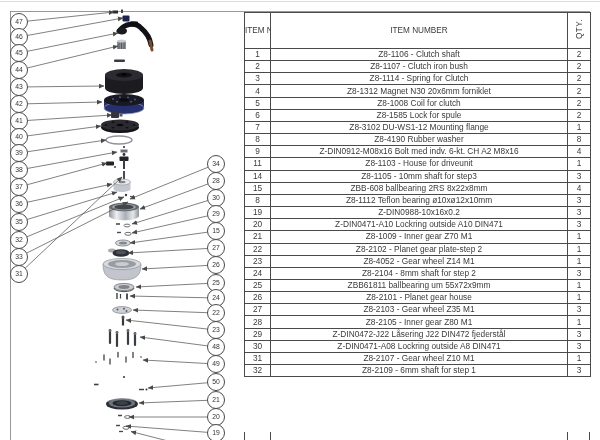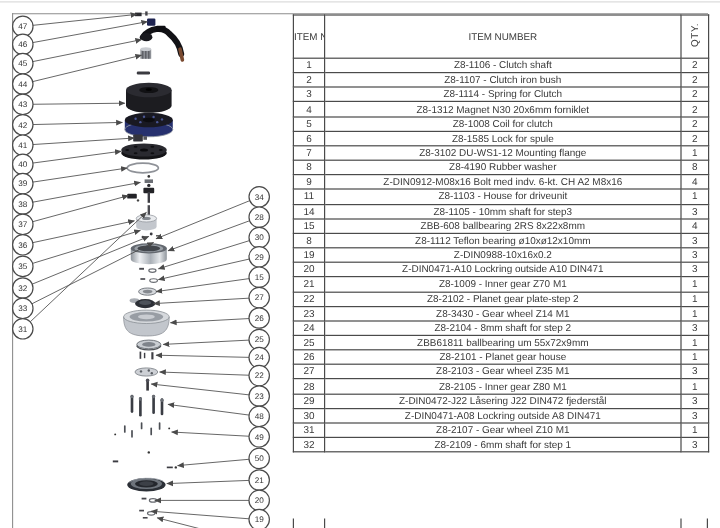--- a/index.html
+++ b/index.html
@@ -536,21 +536,21 @@
           <td class="c-part">Z8-1009 - Inner gear Z70 M1</td>
           <td class="c-qty">1</td>
         </tr>
         <tr>
           <td class="c-item">22</td>
           <td class="c-part">Z8-2102 - Planet gear plate-step 2</td>
           <td class="c-qty">1</td>
         </tr>
         <tr>
           <td class="c-item">23</td>
-          <td class="c-part">Z8-3430 - Gear wheel Z14 M1</td>
+          <td class="c-part">Z8-4052 - Gear wheel Z14 M1</td>
           <td class="c-qty">1</td>
         </tr>
         <tr>
           <td class="c-item">24</td>
           <td class="c-part">Z8-2104 - 8mm shaft for step 2</td>
           <td class="c-qty">3</td>
         </tr>
         <tr>
           <td class="c-item">25</td>
           <td class="c-part">ZBB61811 ballbearing um 55x72x9mm</td>

